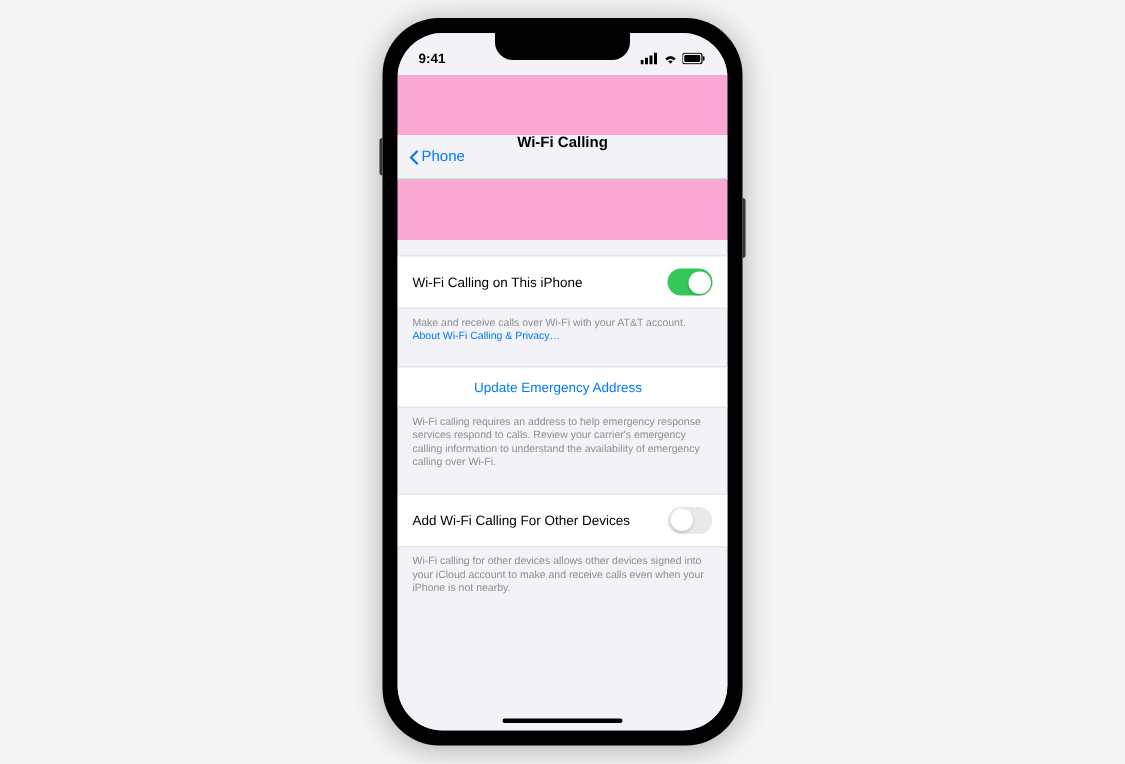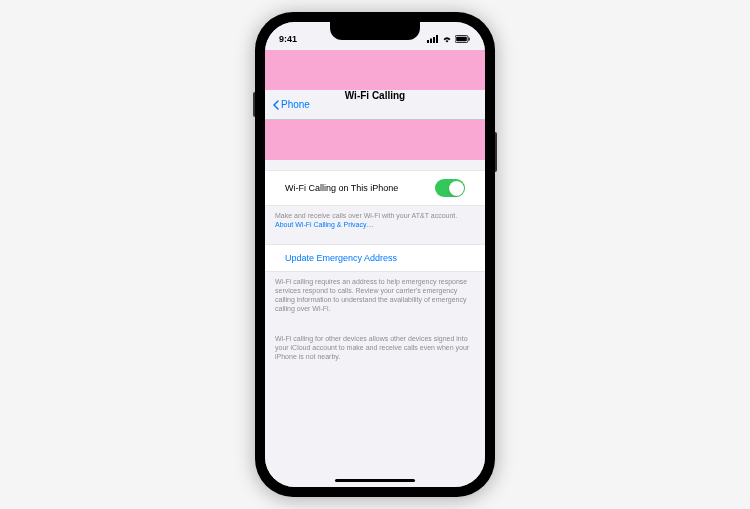--- a/index.html
+++ b/index.html
@@ -108,35 +108,36 @@
     .content {
       flex: 1;
       overflow-y: auto;
       background: #f2f2f7;
     }
     .section {
       margin-top: 10px;
     }
     .row {
       background: #fff;
-      padding: 8px 20px;
+      padding: 8px 10px;
       display: flex;
       align-items: center;
       justify-content: space-between;
       border-top: 0.5px solid #e5e5ea;
       border-bottom: 0.5px solid #e5e5ea;
       min-height: 28px;
     }
     .row-label {
       font-size: 9px;
       color: #000;
     }
     .row-link {
       font-size: 9px;
       color: #007aff;
+      margin-left: 41px;
     }
     .toggle {
       width: 30px;
       height: 18px;
       border-radius: 9px;
       position: relative;
       cursor: pointer;
     }
     .toggle-on {
       background: #34c759;
@@ -241,20 +242,26 @@
       <div class="section">
         <div class="row">
           <span class="row-link">Update Emergency Address</span>
         </div>
         <div class="footer-text">
           <span>Wi-Fi calling requires an address to help emergency response services respond to calls. Review your carrier's emergency calling information to understand the availability of emergency calling over Wi-Fi.</span>
         </div>
       </div>
 
       <div class="section">
+        <div class="row">
+          <span class="row-label">Add Wi-Fi Calling For Other Devices</span>
+          <div class="toggle toggle-off">
+            <div class="toggle-knob"></div>
+          </div>
+        </div>
         <div class="footer-text">
           <span>Wi-Fi calling for other devices allows other devices signed into your iCloud account to make and receive calls even when your iPhone is not nearby.</span>
         </div>
       </div>
 
     </div>
 
     <div class="home-indicator"></div>
   </div>
 </div>

